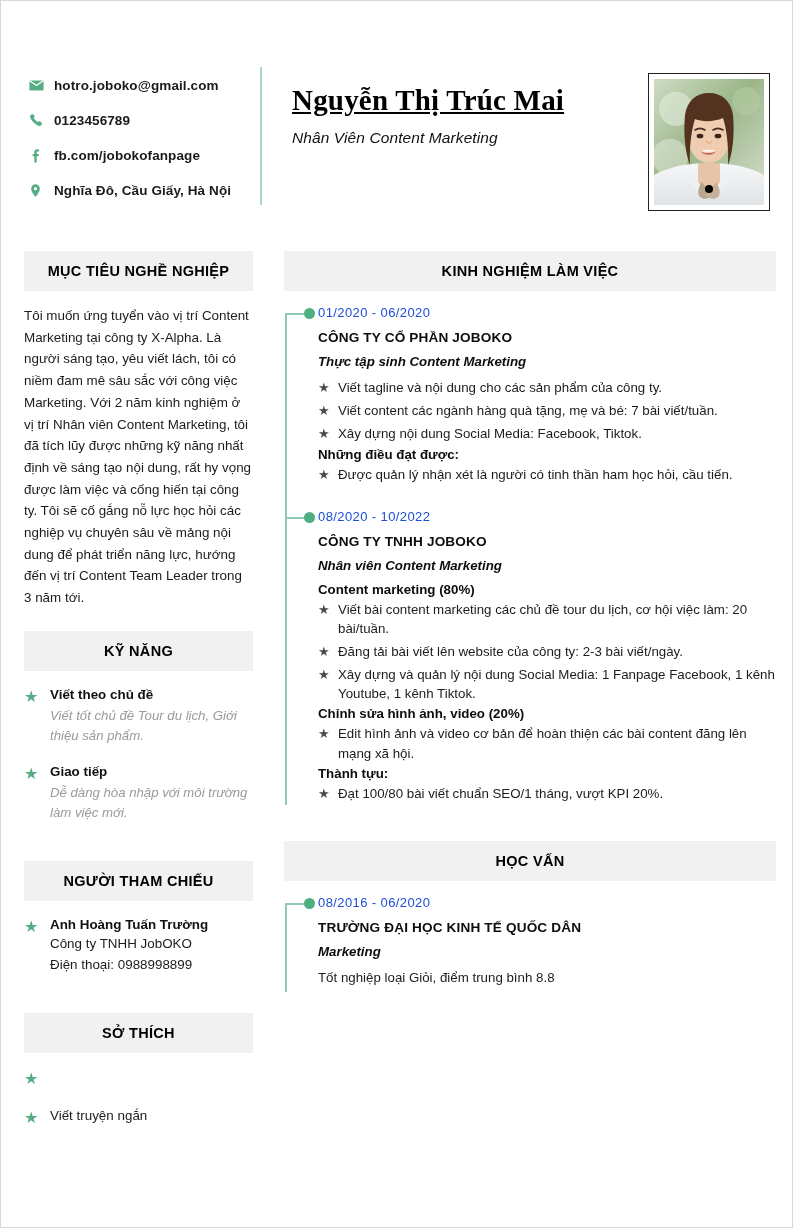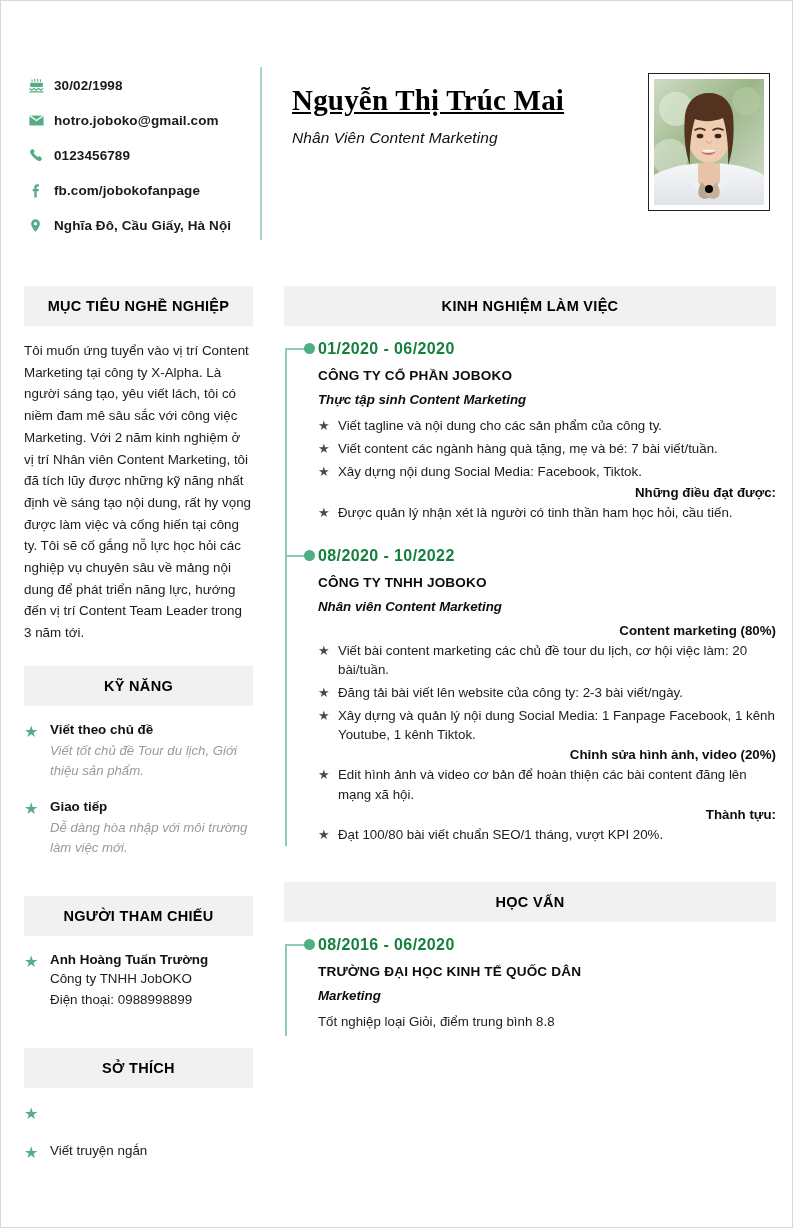--- a/index.html
+++ b/index.html
@@ -180,23 +180,23 @@
   .tl-dot {
     position: absolute;
     left: -14px;
     top: 3px;
     width: 11px;
     height: 11px;
     border-radius: 50%;
     background: #4fae82;
   }
   .tl-date {
-    font-size: 16px;
-    font-weight: bold;
-    color: #15803d;
+    font-size: 13px;
+    font-weight: normal;
+    color: #1d4ed8;
     letter-spacing: .4px;
     margin-bottom: 10px;
   }
   .tl-org {
     font-size: 13.6px;
     font-weight: bold;
     color: #0d0d0d;
     letter-spacing: .15px;
     margin-bottom: 9px;
   }
@@ -212,21 +212,20 @@
     color: #1c1c1c;
     line-height: 1.5;
     margin-bottom: 6px;
   }
   .tl-sub {
     font-size: 13.3px;
     font-weight: bold;
     color: #0d0d0d;
     margin-bottom: 3px;
     margin-top: 2px;
-    text-align: right;
   }
   .bul {
     display: flex;
     font-size: 13.3px;
     color: #1c1c1c;
     line-height: 1.46;
     margin-bottom: 3px;
   }
   .bul-star {
     flex: 0 0 20px;
@@ -239,34 +238,20 @@
 </style>
 </head>
 <body>
 
 <div class="page">
 
   <div class="header">
 
     <div class="contact-col">
 
-      <div class="contact-row">
-        <span class="contact-ico">
-          <svg width="17" height="17" viewBox="0 0 24 24" fill="currentColor">
-            <rect x="5" y="3" width="1.4" height="4" rx=".7"></rect>
-            <rect x="9" y="2" width="1.4" height="5" rx=".7"></rect>
-            <rect x="13" y="2" width="1.4" height="5" rx=".7"></rect>
-            <rect x="17" y="3" width="1.4" height="4" rx=".7"></rect>
-            <rect x="3" y="8" width="18" height="6" rx="1.2"></rect>
-            <path d="M2 15c1.6 0 1.6 2 3.2 2s1.6-2 3.2-2 1.6 2 3.2 2 1.6-2 3.2-2 1.6 2 3.2 2 1.6-2 3.2-2v2.4c-1.6 0-1.6 2-3.2 2s-1.6-2-3.2-2-1.6 2-3.2 2-1.6-2-3.2-2-1.6 2-3.2 2-1.6-2-3.2-2z"></path>
-            <rect x="2" y="20" width="20" height="1.8" rx=".9"></rect>
-          </svg>
-        </span>
-        <span class="contact-txt">30/02/1998</span>
-      </div>
 
       <div class="contact-row">
         <span class="contact-ico">
           <svg width="17" height="17" viewBox="0 0 24 24" fill="currentColor">
             <path d="M2 5h20v14H2z"></path>
             <path d="M2 5l10 7 10-7" fill="none" stroke="#fff" stroke-width="2"></path>
           </svg>
         </span>
         <span class="contact-txt">hotro.joboko@gmail.com</span>
       </div>

